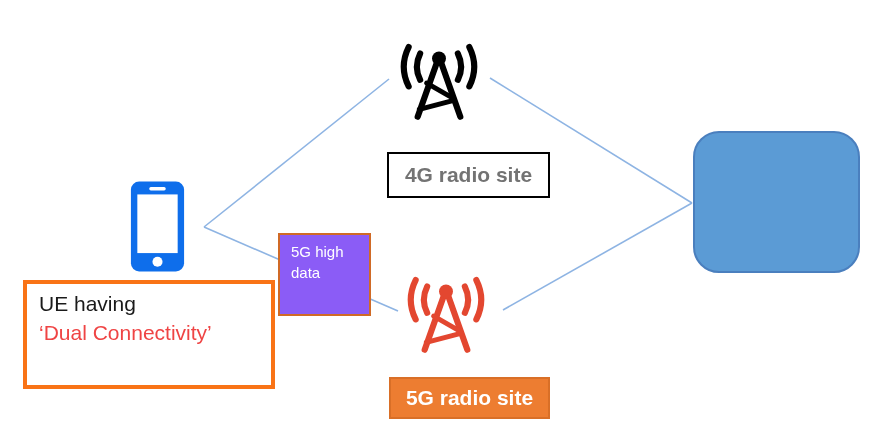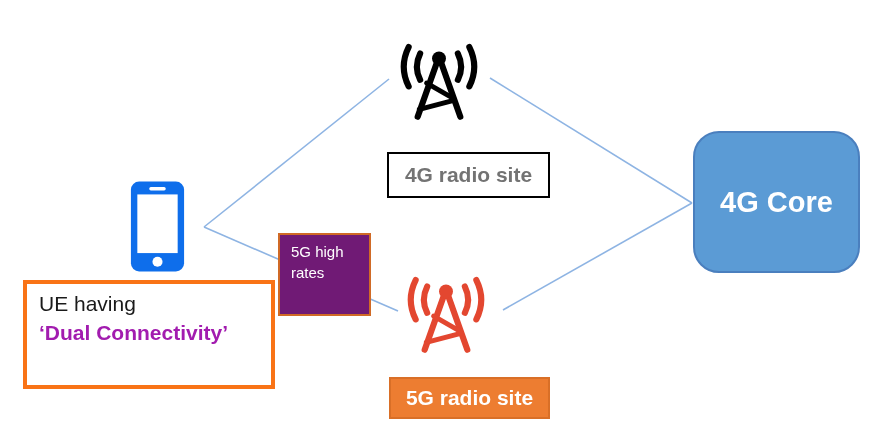--- a/index.html
+++ b/index.html
@@ -15,25 +15,25 @@
     position:absolute;left:0;top:0;width:890px;height:432px;z-index:1;
   }
   .node{z-index:2;}
   
   .ue-box{
     left:23px;top:280px;width:226px;height:95px;
     background:#fff;border:4px solid #f97316;
     padding:6px 6px 0 12px;
     font-size:21px;line-height:28.5px;color:#1a1a1a;
   }
-  .ue-box .bold{font-weight:bold;color:#a21caf;}
+  .ue-box .bold{font-weight:normal;color:#ef4444;}
   
   .link-label{
     left:278px;top:233px;width:78px;height:73px;
-    background:#701a75;border:2px solid #D06A26;
+    background:#8b5cf6;border:2px solid #D06A26;
     color:#fff;font-size:15px;line-height:21px;
     padding:6px 0 0 11px;
   }
   
   .site-label{
     display:flex;align-items:center;justify-content:center;
     font-weight:bold;font-size:21px;
   }
   .site-label.fourg{
     left:387px;top:152px;width:159px;height:42px;
@@ -76,21 +76,21 @@
     </svg>
   </div>
 
   <div class="abs node ue-box">
     <div>UE having</div>
     <div class="bold">‘Dual Connectivity’</div>
   </div>
 
   <div class="abs node link-label">
     <div>5G high</div>
-    <div>rates</div>
+    <div>data</div>
   </div>
 
   <div class="abs node tower-4g icon-wrap">
     <svg width="82" height="92" viewBox="0 0 100 104" aria-hidden="true">
       <g stroke="currentColor" fill="none" stroke-linecap="round">
         <path d="M13,13 Q1,37 13,61" stroke-width="7.5"></path>
         <path d="M27,21 Q19,37 27,53" stroke-width="7.5"></path>
         <path d="M87,13 Q99,37 87,61" stroke-width="7.5"></path>
         <path d="M73,21 Q81,37 73,53" stroke-width="7.5"></path>
         <path d="M47,33 L24,98" stroke-width="7.5"></path>
@@ -120,16 +120,15 @@
       </g>
       <circle cx="50" cy="27" r="8.5" fill="currentColor"></circle>
     </svg>
   </div>
 
   <div class="abs node site-label fiveg">
     <span>5G radio site</span>
   </div>
 
   <div class="abs node core-box">
-    <div>4G Core</div>
   </div>
 
 </div>
 
 </body></html>

